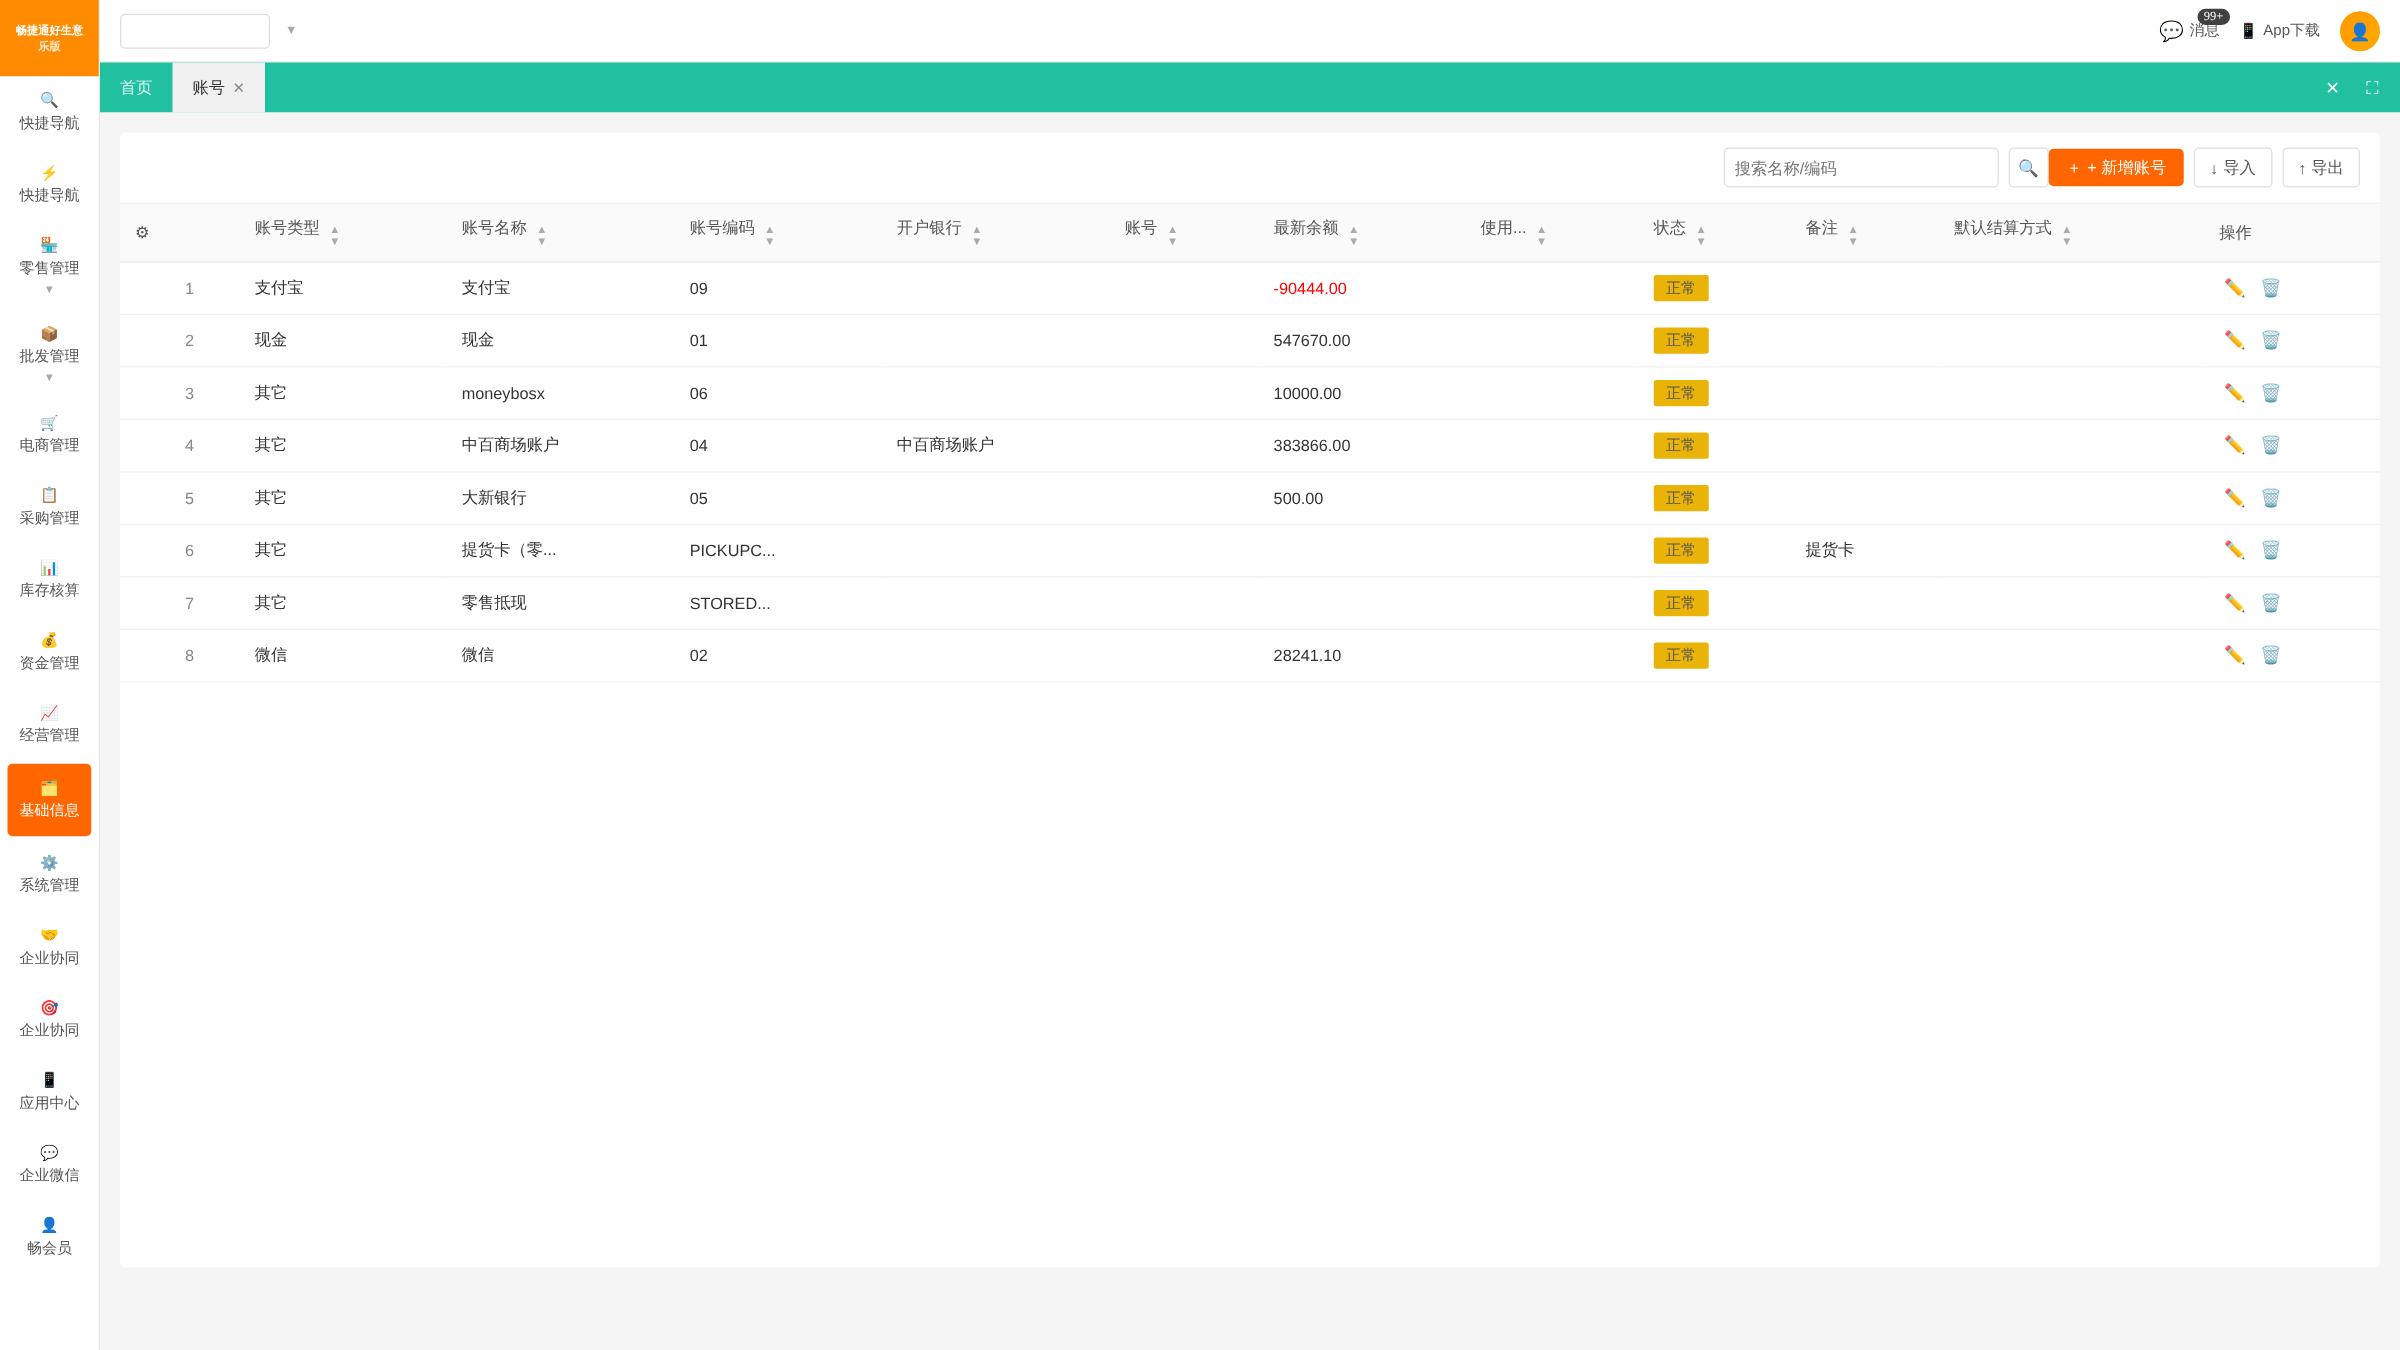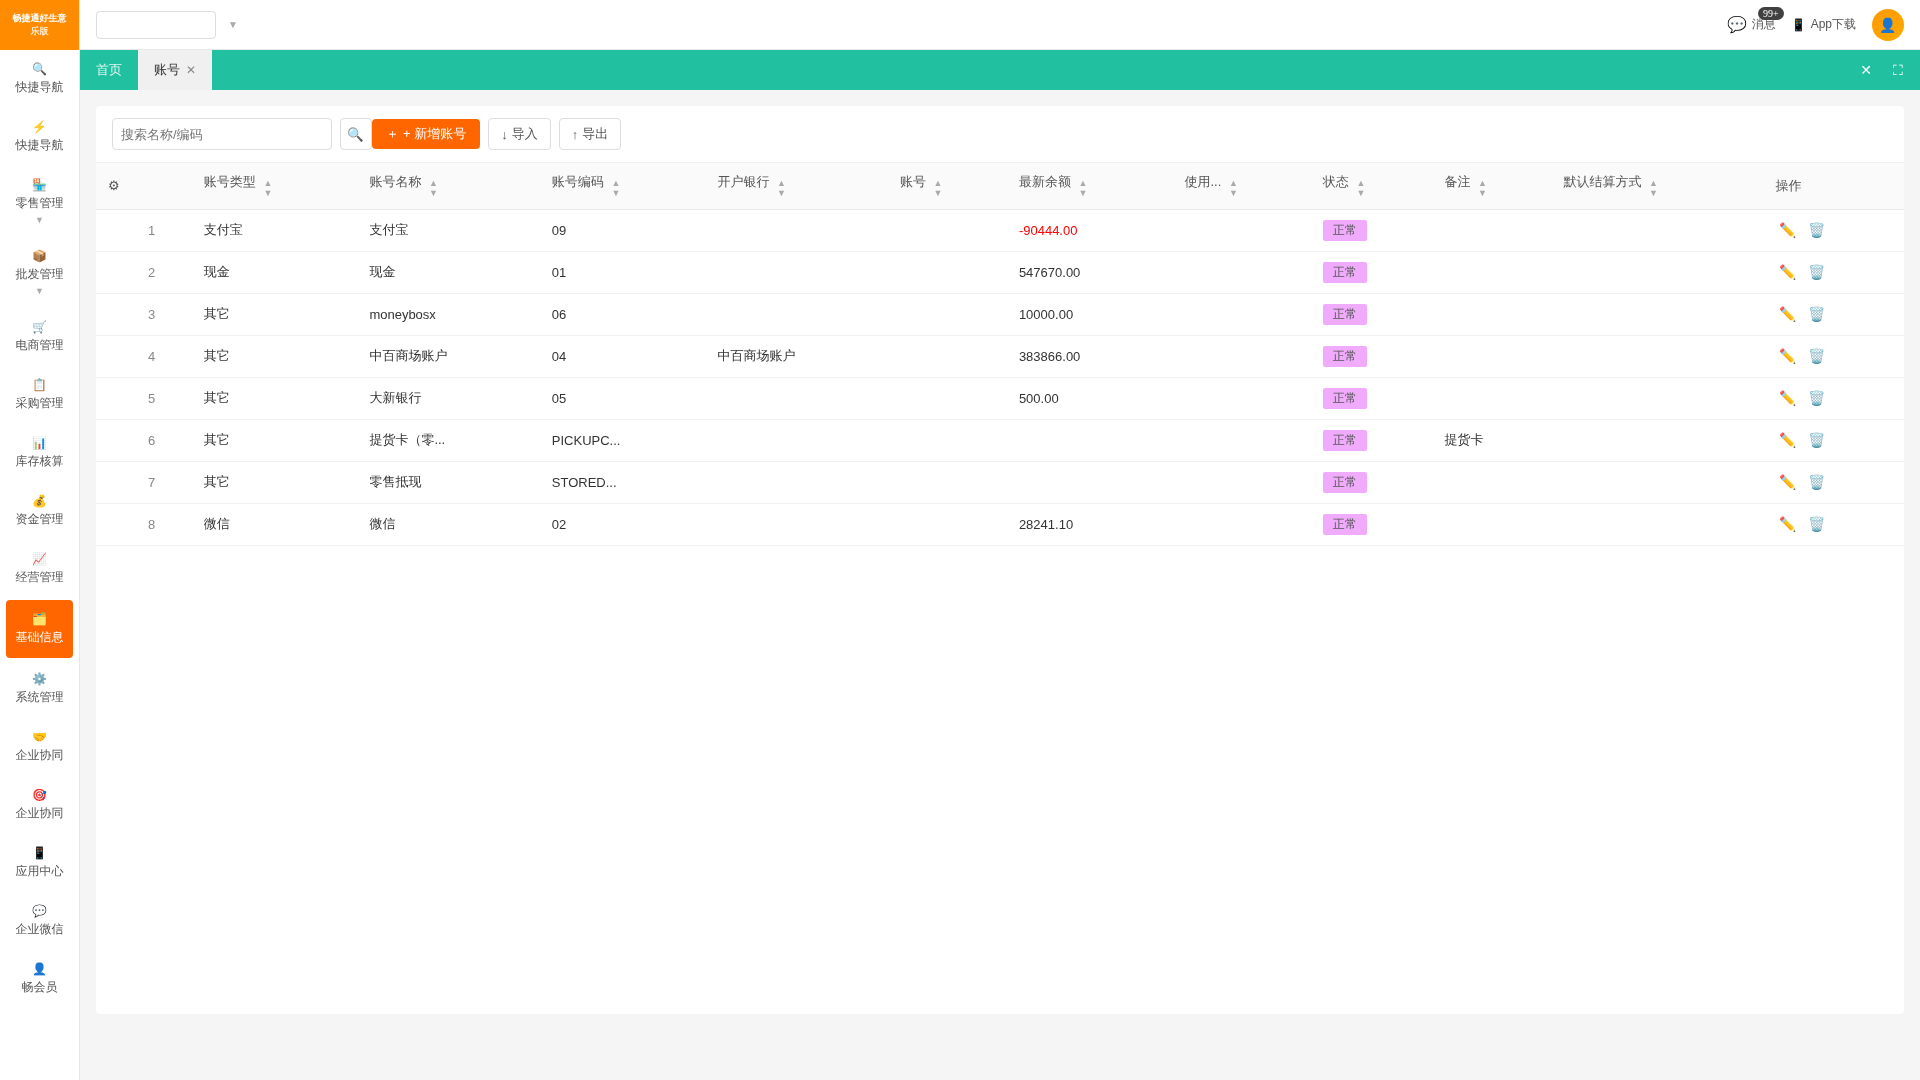--- a/index.html
+++ b/index.html
@@ -8,21 +8,21 @@
     
     .sidebar {
       width: 80px;
       background: #fff;
       display: flex;
       flex-direction: column;
       border-right: 1px solid #e8e8e8;
       flex-shrink: 0;
     }
     .sidebar-logo {
-      height: 50px;
+      height: 61px;
       background: #ff8c00;
       display: flex;
       align-items: center;
       justify-content: center;
       color: #fff;
       font-size: 11px;
       font-weight: bold;
     }
     .sidebar-logo-inner {
       display: flex;
@@ -177,21 +177,21 @@
       background: #fff;
       border-radius: 4px;
       min-height: calc(100% - 50px);
     }
 
     
     .toolbar {
       padding: 12px 16px;
       display: flex;
       align-items: center;
-      justify-content: flex-start;
+      justify-content: flex-end;
       border-bottom: 1px solid #f0f0f0;
     }
     .toolbar-left {
       display: flex;
       align-items: center;
       gap: 8px;
     }
     .search-input {
       width: 220px;
       height: 32px;
@@ -282,21 +282,21 @@
       white-space: nowrap;
     }
     .status-badge {
       display: inline-block;
       padding: 2px 10px;
       border-radius: 2px;
       font-size: 12px;
       background: #f0f0f0;
       color: #555;
     }
-    .status-normal { background: #f0abfc; color: #555; }
+    .status-normal { background: #eab308; color: #555; }
     .action-btn {
       background: none;
       border: none;
       cursor: pointer;
       color: #888;
       font-size: 14px;
       padding: 2px 4px;
     }
     .gear-col {
       width: 40px;

